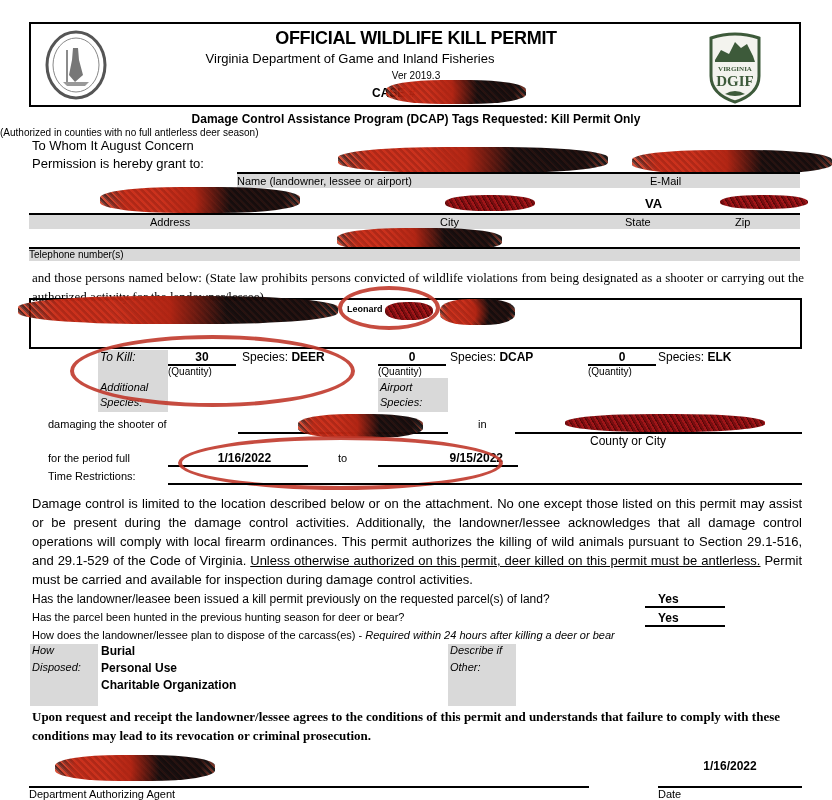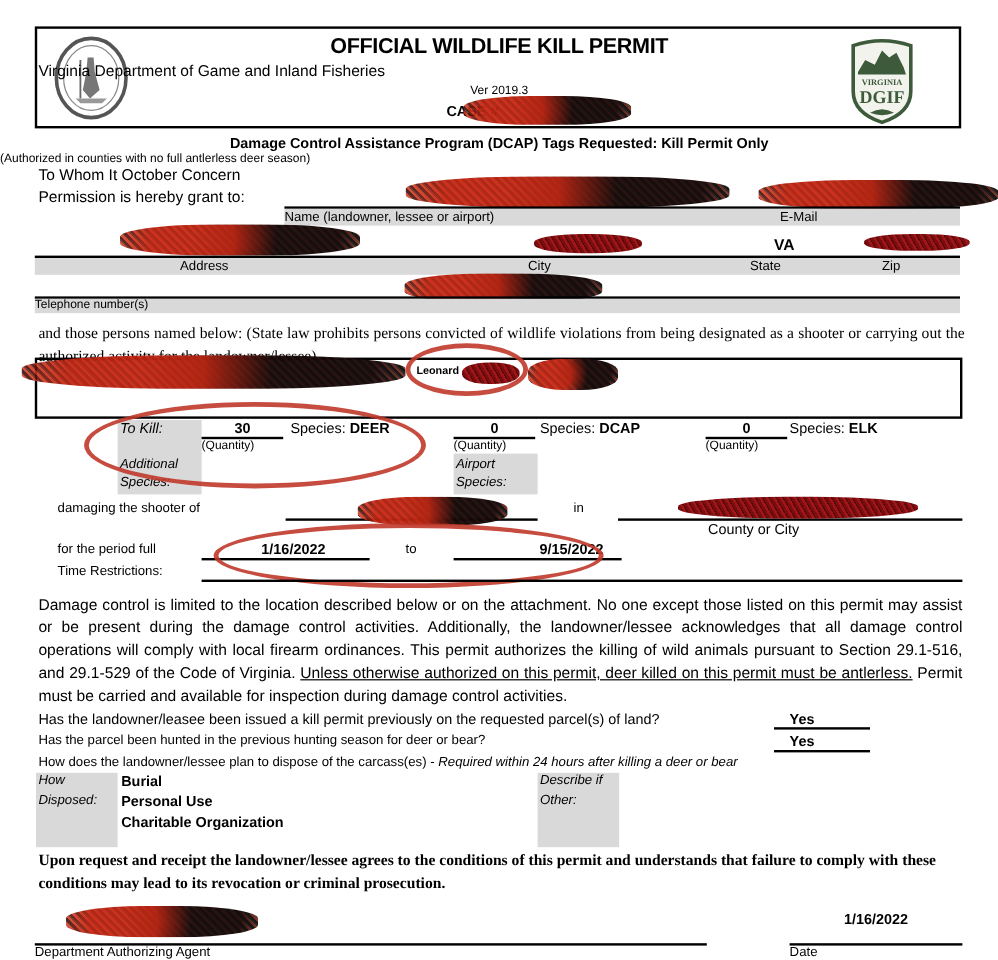--- a/index.html
+++ b/index.html
@@ -1,20 +1,20 @@
 <!DOCTYPE html>
 <html><head>
 <meta charset="utf-8">
 <style>
   html, body { margin:0; padding:0; background:#fff; }
   body { width:832px; height:800px; position:relative; overflow:hidden; font-family:"Liberation Sans", sans-serif; color:#000; }
   .abs { position:absolute; }
   .hdr-box { left:29px; top:22px; width:772px; height:85px; border:2px solid #000; box-sizing:border-box; }
   .title { left:0; width:832px; top:28px; text-align:center; font-size:18px; font-weight:bold; letter-spacing:-0.3px; }
-  .subtitle { left:0; width:700px; top:51px; font-size:13px;margin-left:32px; }
+  .subtitle { left:0; width:700px; top:51px; text-align:center; font-size:13px; }
   .ver { left:0; width:832px; top:70px; text-align:center; font-size:10px; }
   .case { left:372px; top:86px; font-size:12px; font-weight:bold; }
   .redact { border-radius:40%; background:
       radial-gradient(circle at 30% 50%, rgba(200,40,20,0.85) 0 25%, transparent 50%),
       radial-gradient(circle at 70% 40%, rgba(20,10,10,0.9) 0 30%, transparent 55%),
       repeating-linear-gradient(45deg, rgba(0,0,0,0.85) 0 2px, rgba(210,60,30,0.8) 2px 4px, rgba(0,0,0,0.7) 4px 5px);
       filter: blur(0.6px); }
   .redact-dark { border-radius:45%; background:
       repeating-linear-gradient(60deg, #7a0d10 0 2px, #a01518 2px 4px, #5a0808 4px 5px); filter: blur(0.5px); }
   .gray { background:#d9d9d9; }
@@ -54,21 +54,21 @@
 
 <div class="abs title">OFFICIAL WILDLIFE KILL PERMIT</div>
 <div class="abs subtitle">Virginia Department of Game and Inland Fisheries</div>
 <div class="abs ver">Ver 2019.3</div>
 <div class="abs case">CASE #</div>
 <div class="abs redact" style="left:386px;top:80px;width:140px;height:24px;"></div>
 
 <div class="abs b" style="left:0;width:832px;top:112px;text-align:center;font-size:12px;">Damage Control Assistance Program (DCAP) Tags Requested:  Kill Permit Only</div>
 <div class="abs" style="left:0;width:832px;top:127px;font-size:10px;">(Authorized in counties with no full antlerless deer season)</div>
 
-<div class="abs" style="left:32px;top:138px;font-size:13px;">To Whom It October Concern</div>
+<div class="abs" style="left:32px;top:138px;font-size:13px;">To Whom It August Concern</div>
 <div class="abs" style="left:32px;top:156px;font-size:13px;">Permission is hereby grant to:</div>
 
 <div class="abs redact" style="left:338px;top:147px;width:270px;height:26px;"></div>
 <div class="abs redact" style="left:632px;top:150px;width:200px;height:24px;"></div>
 
 <div class="abs rule" style="left:237px;top:172px;width:563px;"></div>
 <div class="abs gray" style="left:237px;top:174px;width:563px;height:14px;"></div>
 <div class="abs lbl-c" style="left:237px;top:175px;width:420px;">Name (landowner, lessee or airport)</div>
 <div class="abs lbl-c" style="left:650px;top:175px;width:150px;">E-Mail</div>
 

